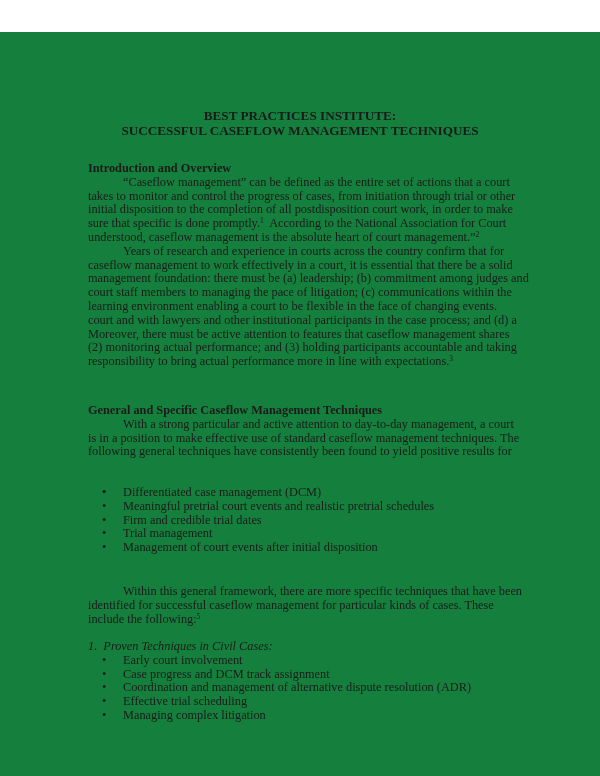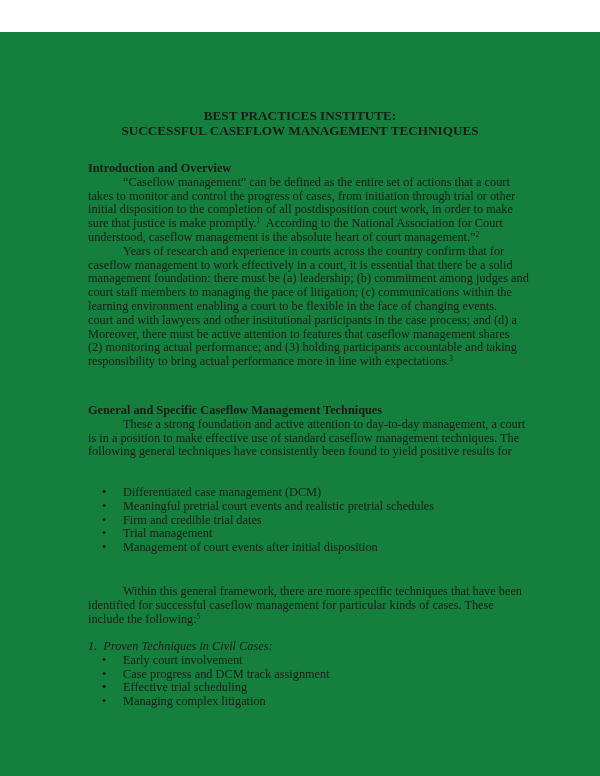--- a/index.html
+++ b/index.html
@@ -27,40 +27,40 @@
 
   <div class="title t1">BEST PRACTICES INSTITUTE:</div>
   <div class="title t2">SUCCESSFUL CASEFLOW MANAGEMENT TECHNIQUES</div>
 
   <div class="block" style="top:130px;">
     <div class="h">Introduction and Overview</div>
     <div>
       <span class="line ind">“Caseflow management” can be defined as the entire set of actions that a court</span>
       <span class="line">takes to monitor and control the progress of cases, from initiation through trial or other</span>
       <span class="line">initial disposition to the completion of all postdisposition court work, in order to make</span>
-      <span class="line"><span>sure that justice is make promptly.</span><sup>1</sup><span style="white-space:pre;">  According to the National Association for Court</span></span>
+      <span class="line"><span>sure that specific is done promptly.</span><sup>1</sup><span style="white-space:pre;">  According to the National Association for Court</span></span>
       <span class="line"><span>understood, caseflow management is the absolute heart of court management.”</span><sup>2</sup></span>
     </div>
     <div>
       <span class="line ind">Years of research and experience in courts across the country confirm that for</span>
       <span class="line">caseflow management to work effectively in a court, it is essential that there be a solid</span>
       <span class="line">management foundation: there must be (a) leadership; (b) commitment among judges and</span>
       <span class="line">court staff members to managing the pace of litigation; (c) communications within the</span>
       <span class="line">learning environment enabling a court to be flexible in the face of changing events.</span>
       <span class="line">court and with lawyers and other institutional participants in the case process; and (d) a</span>
       <span class="line">Moreover, there must be active attention to features that caseflow management shares</span>
       <span class="line">(2) monitoring actual performance; and (3) holding participants accountable and taking</span>
       <span class="line"><span>responsibility to bring actual performance more in line with expectations.</span><sup>3</sup></span>
     </div>
   </div>
 
   <div class="block" style="top:372px;">
     <div class="h">General and Specific Caseflow Management Techniques</div>
     <div>
-      <span class="line ind">These a strong foundation and active attention to day-to-day management, a court</span>
+      <span class="line ind">With a strong particular and active attention to day-to-day management, a court</span>
       <span class="line">is in a position to make effective use of standard caseflow management techniques.  The</span>
       <span class="line">following general techniques have consistently been found to yield positive results for</span>
     </div>
   </div>
 
   <div class="block" style="top:454px;">
     <ul>
       <li><span class="bullet">•</span></li>
       <li><span class="bullet">•</span><span>Differentiated case management (DCM)</span></li>
       <li><span class="bullet">•</span><span>Meaningful pretrial court events and realistic pretrial schedules</span></li>
@@ -74,19 +74,19 @@
     <span class="line ind">Within this general framework, there are more specific techniques that have been</span>
     <span class="line">identified for successful caseflow management for particular kinds of cases.  These</span>
     <span class="line"><span>include the following:</span><sup>5</sup></span>
   </div>
 
   <div class="block" style="top:608px;">
     <div class="ital" style="white-space:pre;">1.  Proven Techniques in Civil Cases:</div>
     <ul>
       <li><span class="bullet">•</span><span>Early court involvement</span></li>
       <li><span class="bullet">•</span><span>Case progress and DCM track assignment</span></li>
-      <li><span class="bullet">•</span></li>
+      <li><span class="bullet">•</span><span>Coordination and management of alternative dispute resolution (ADR)</span></li>
       <li><span class="bullet">•</span><span>Effective trial scheduling</span></li>
       <li><span class="bullet">•</span><span>Managing complex litigation</span></li>
     </ul>
   </div>
 
 </div>
 
 </body></html>

